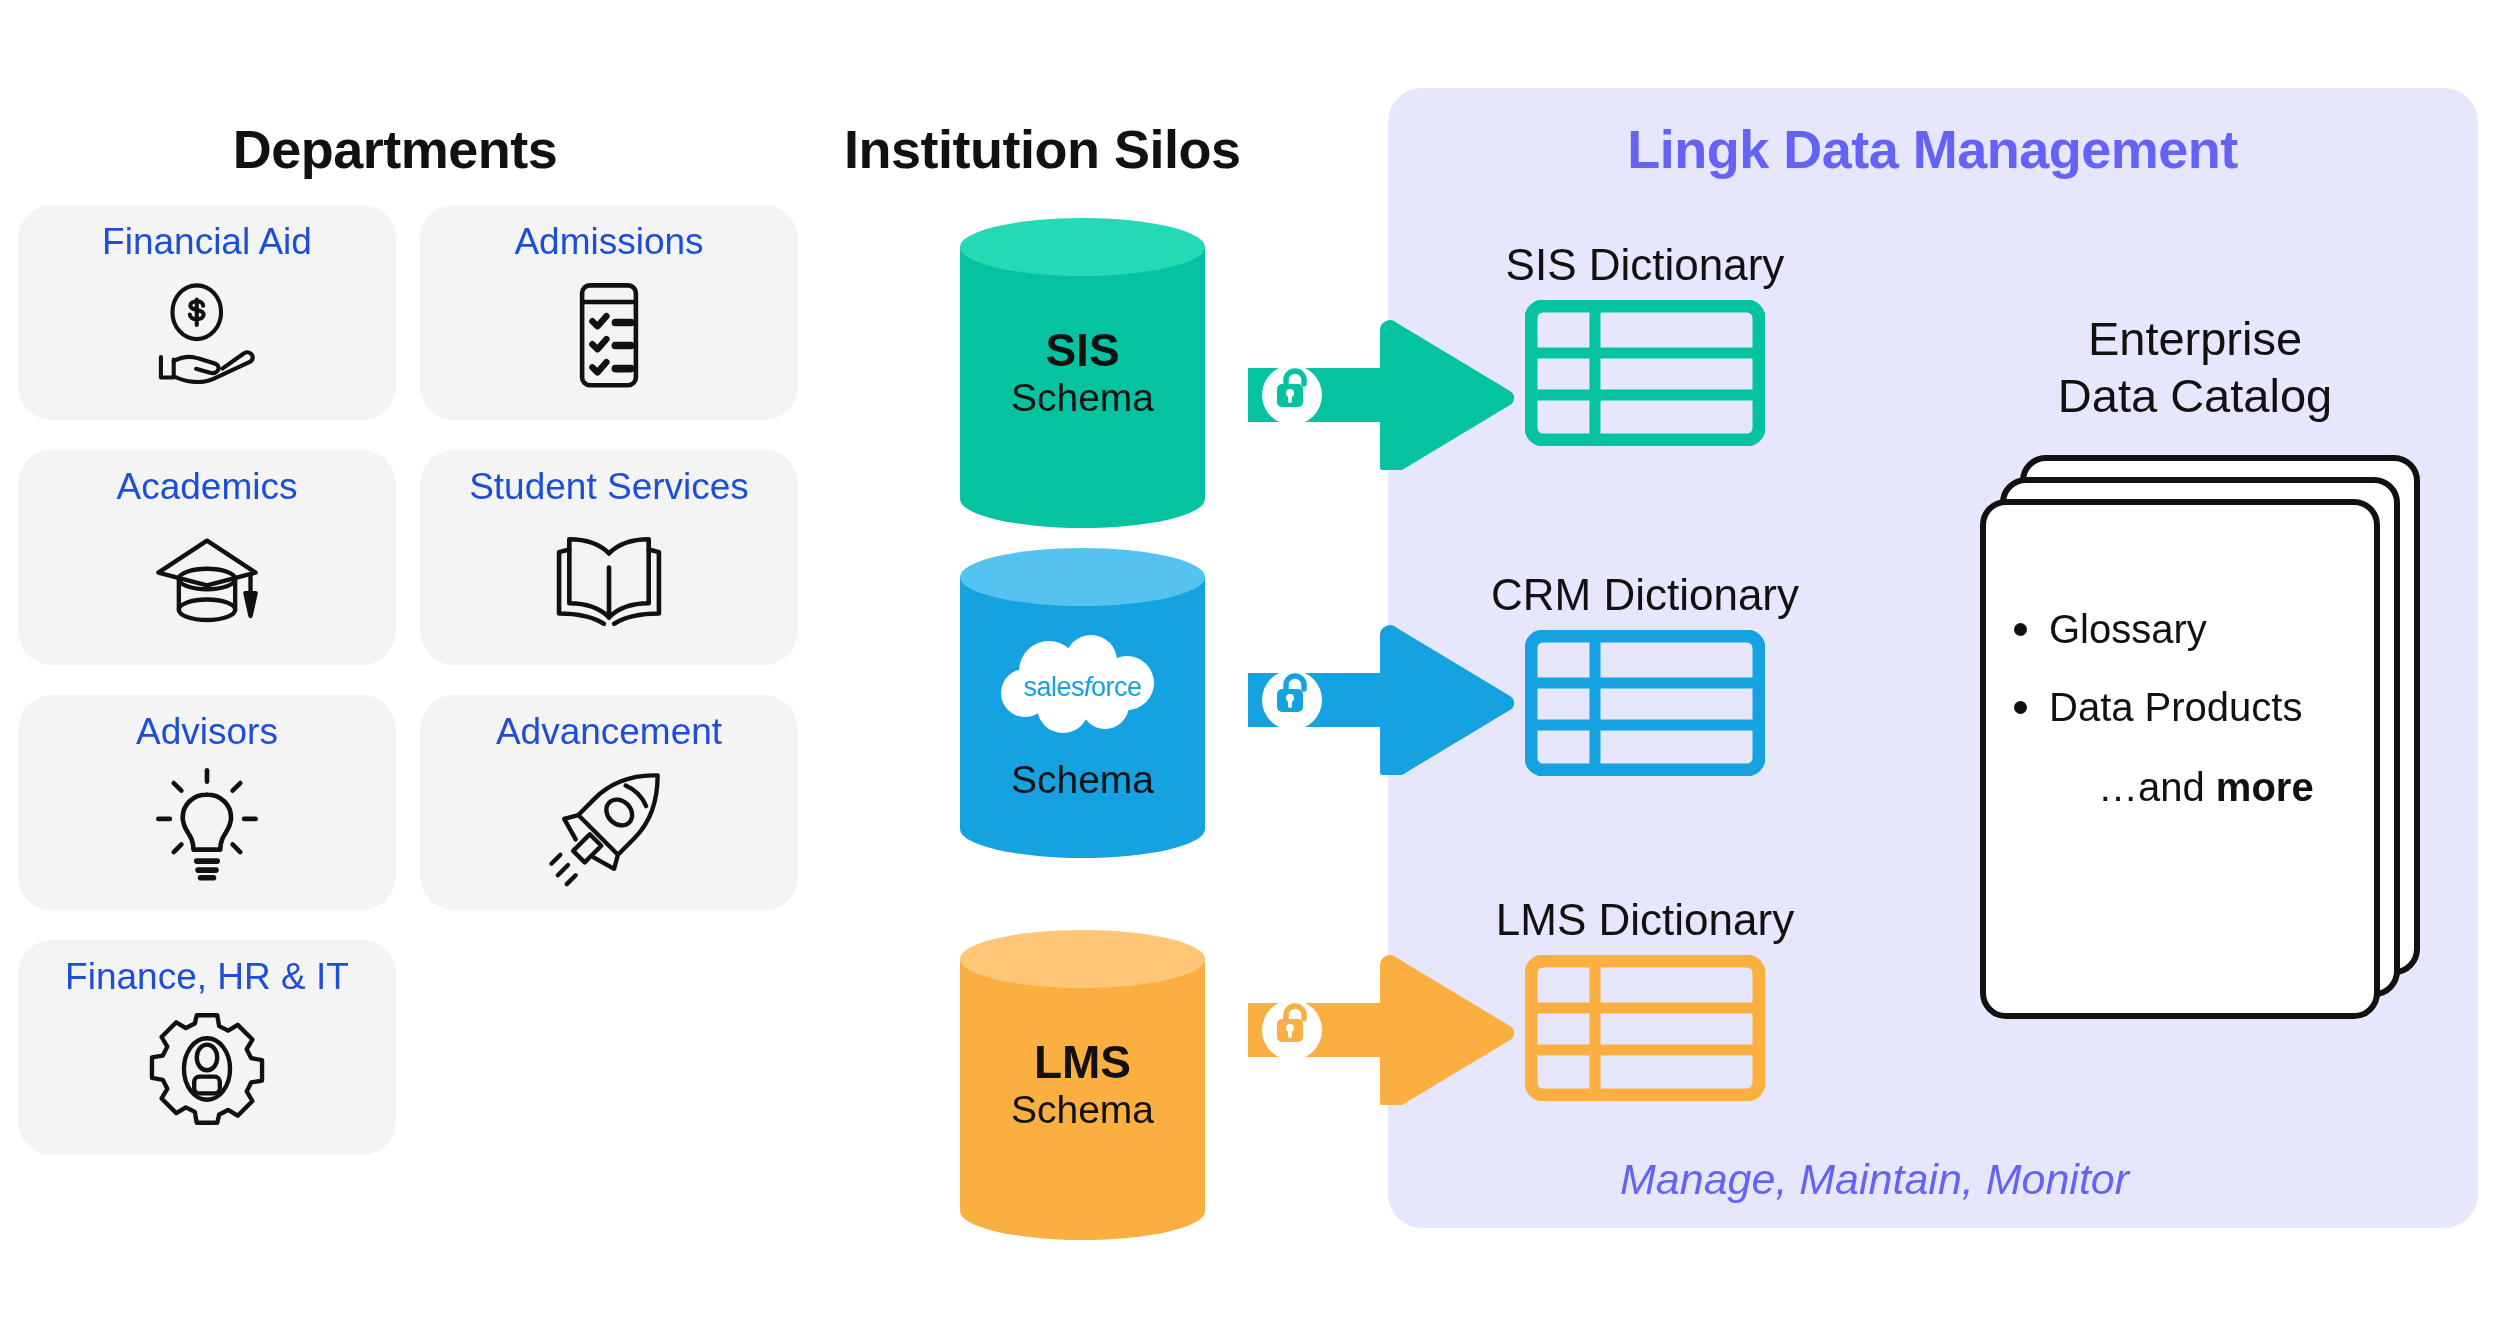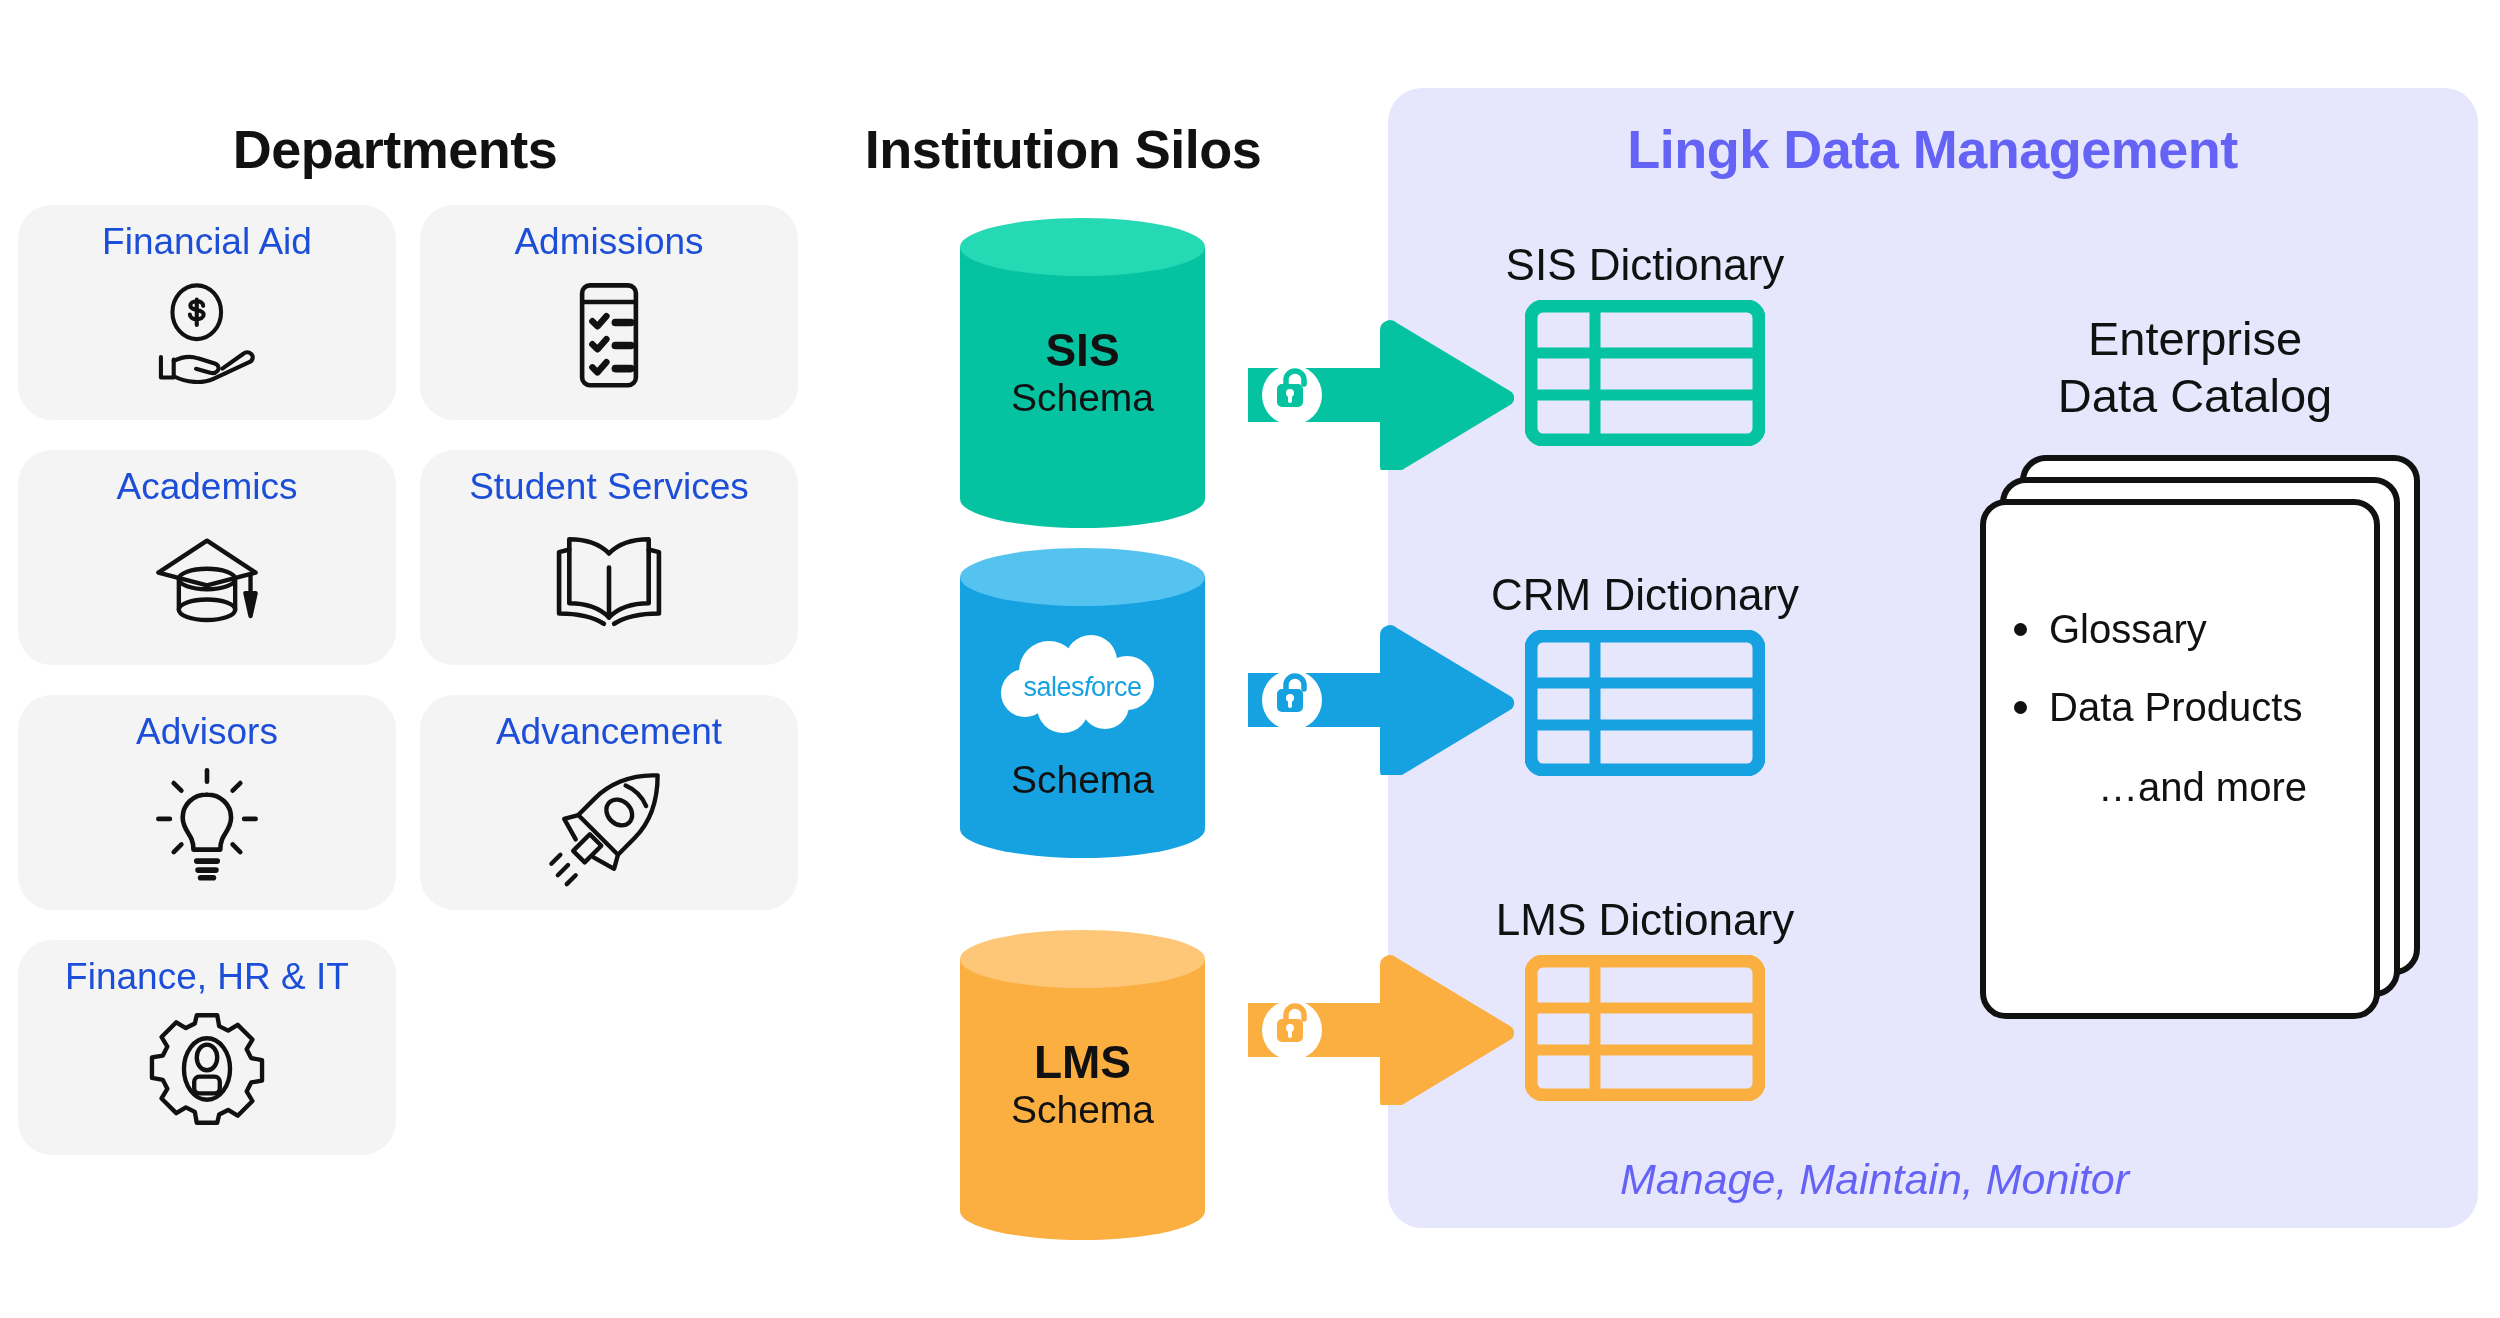--- a/index.html
+++ b/index.html
@@ -19,21 +19,21 @@
   
   .col-heading {
     position: absolute;
     font-weight: bold;
     font-size: 54px;
     letter-spacing: -0.5px;
     color: #111111;
     white-space: nowrap;
   }
   #departments-heading { left: 0; top: 118px; width: 790px; text-align: center; }
-  #silos-heading      { left: 808px; top: 118px; width: 510px; text-align: center; }
+  #silos-heading      { left: 844px; top: 118px; width: 510px; }
   #lingk-heading      {
     left: 1390px; top: 118px; width: 1085px; text-align: center;
     color: #6563F5;
   }
 
   
   #departments-grid {
     position: absolute;
     left: 18px;
     top: 205px;
@@ -229,21 +229,21 @@
     background: #111111;
     margin-right: 22px;
     flex: none;
   }
   #catalog-more {
     font-size: 40px;
     color: #111111;
     margin-left: 84px;
     white-space: nowrap;
   }
-  #catalog-more b { font-weight: normal; }
+  #catalog-more b { font-weight: bold; }
 </style>
 </head>
 <body>
 
 <div id="lingk-panel"></div>
 
 <div class="col-heading" id="departments-heading">Departments</div>
 <div class="col-heading" id="silos-heading">Institution Silos</div>
 <div class="col-heading" id="lingk-heading">Lingk Data Management</div>
 

